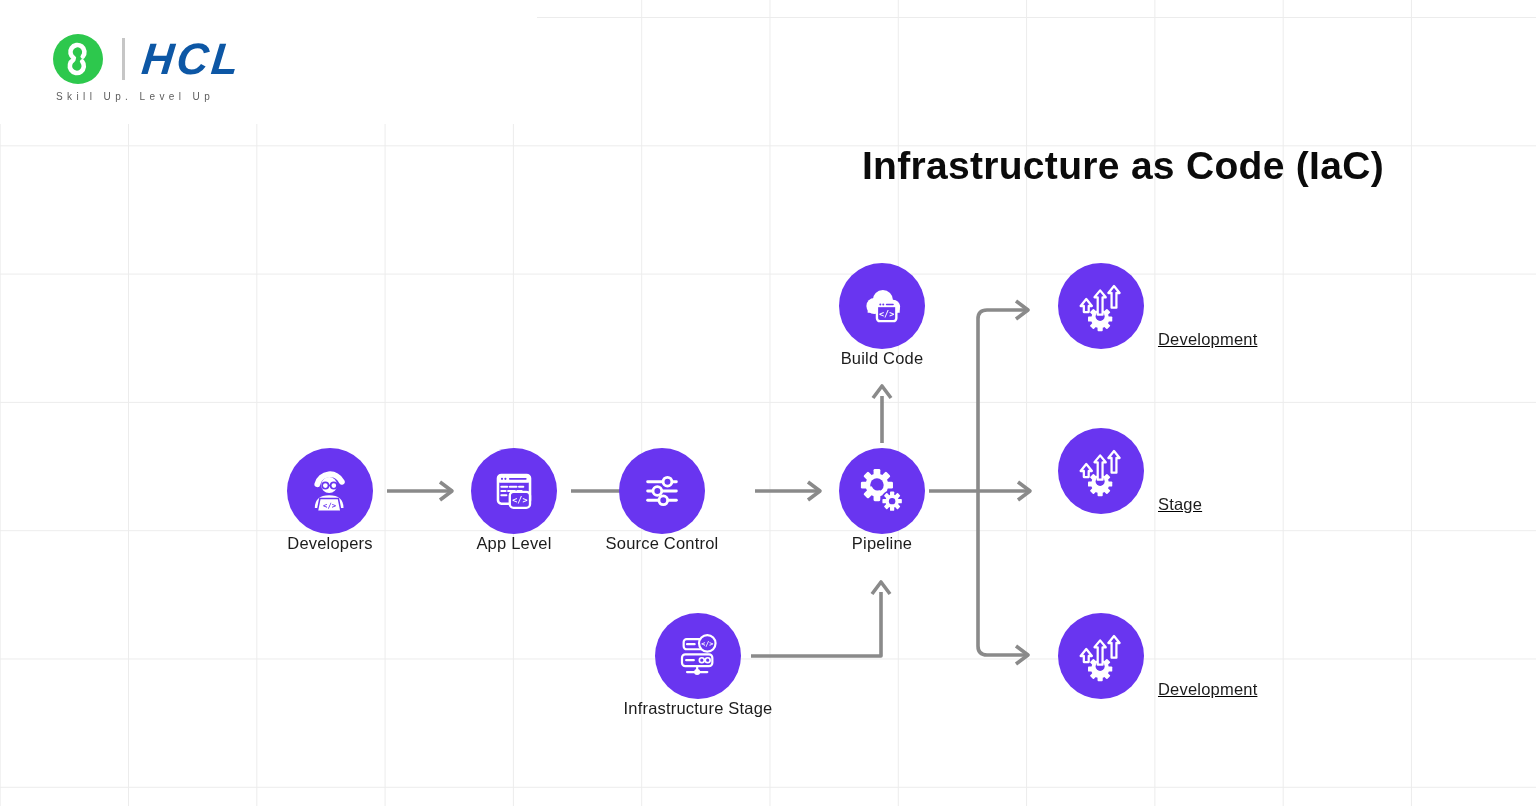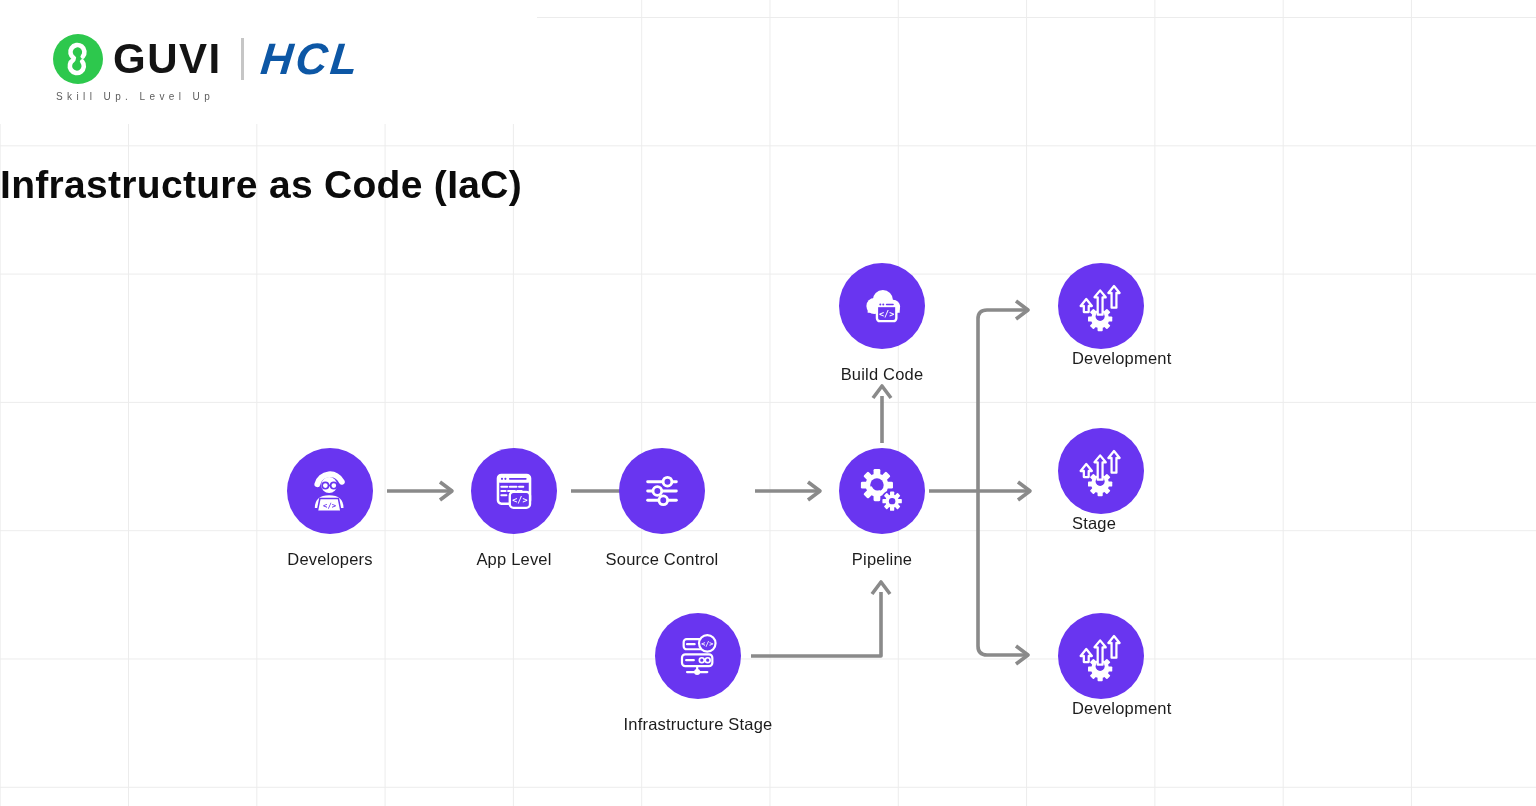--- a/index.html
+++ b/index.html
@@ -34,62 +34,61 @@
     color: #0d57a5; letter-spacing: 3px; line-height: 52px;
     transform: skewX(-6deg);
   }
   .tagline {
     position: absolute; left: 56px; top: 91px;
     font-size: 10px; letter-spacing: 4.4px; color: #5d5d5d; font-weight: 500;
   }
 
   
   .page-title {
-    position: absolute; left: 0; top: 163px; width: 1384px;
-    text-align: left;
+    position: absolute; left: 0; top: 144px; width: 1384px;
+    text-align: right;
     font-size: 39px; font-weight: 800; color: #0b0b0b;
     letter-spacing: 0.3px;
   }
 
   
   .arrows { position: absolute; left: 0; top: 0; pointer-events: none; }
   .arrows path { fill: none; stroke: #8a8a8a; stroke-width: 3.6px; stroke-linejoin: round; }
 
   
   .node { position: absolute; display: flex; }
   .node.vert { flex-direction: column; align-items: center; width: 180px; }
-  .node.horiz { flex-direction: column; align-items: flex-start; }
+  .node.horiz { flex-direction: row; align-items: flex-end; text-decoration: underline; }
   .circle {
     width: 86px; height: 86px; border-radius: 50%;
     background: #6935f0;
     display: flex; align-items: center; justify-content: center;
     flex: 0 0 auto;
   }
   .node-label {
     font-size: 16.5px; font-weight: 500; color: #1c1c1c; letter-spacing: 0.2px;
     white-space: nowrap;
   }
-  .node.vert .node-label { margin-top: 16px; }
+  .node.vert .node-label { }
   .node.horiz .node-label { margin-left: 14px; }
   svg text.code {
     font-family: "DejaVu Sans Mono", monospace;
     font-weight: bold;
   }
 </style>
 </head>
 <body>
 
 <div class="header-card">
   <div class="logo-row">
     <svg width="50" height="50" viewBox="0 0 50 50">
       <circle cx="25" cy="25" r="25" fill="#2DC84D"></circle>
       <path d="M20.8 24 A7 7 0 1 1 29.8 22.5" stroke="#ffffff" stroke-width="4.6" fill="none" stroke-linecap="round"></path>
       <path d="M20.2 26 A7 7 0 1 0 29.2 27.5" stroke="#ffffff" stroke-width="4.6" fill="none" stroke-linecap="round"></path>
     </svg>
-    <span class="guvi-text">GUVI</span>
     <span class="logo-divider"></span>
     <span class="hcl-text">HCL</span>
   </div>
   <div class="tagline">Skill Up. Level Up</div>
 </div>
 
 <h1 class="page-title">Infrastructure as Code (IaC)</h1>
 
 <svg class="arrows" width="1536" height="806" viewBox="0 0 1536 806">
 

